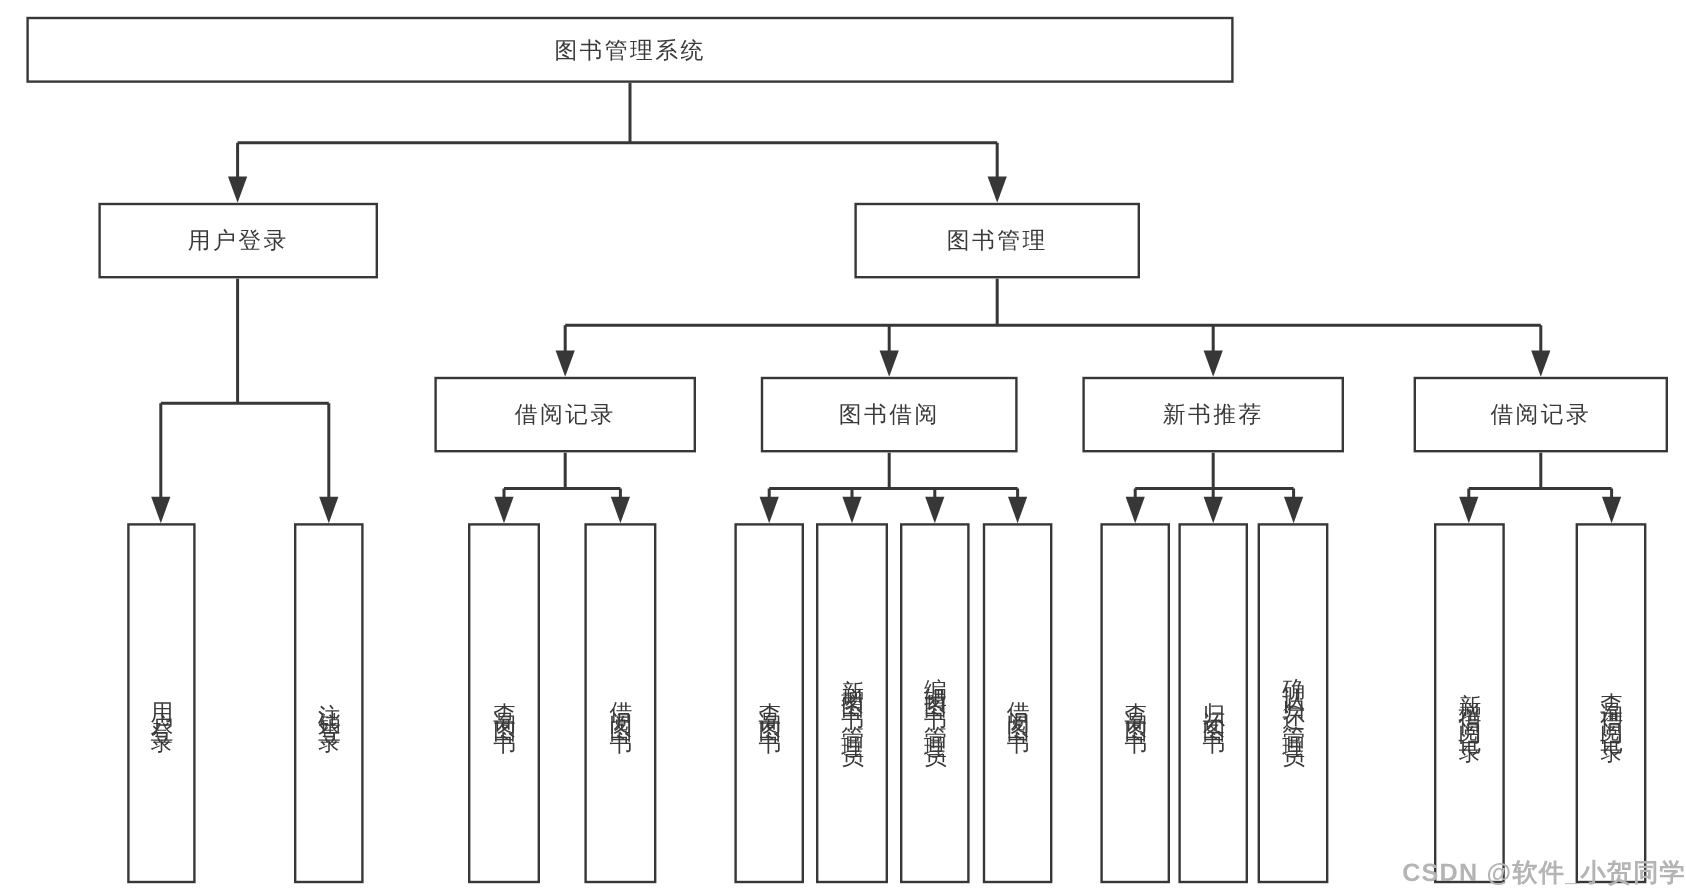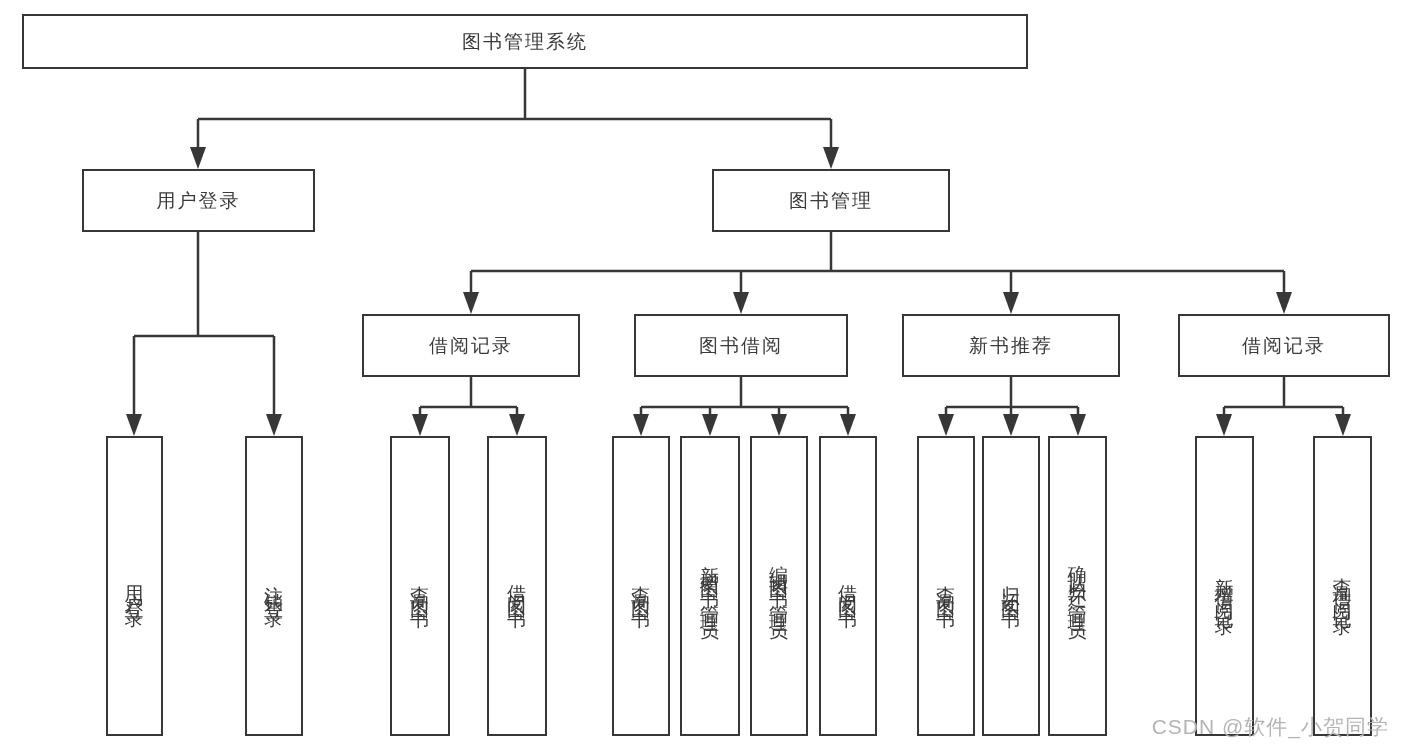--- a/index.html
+++ b/index.html
@@ -37,25 +37,26 @@
   }
   .vbox {
     writing-mode: vertical-rl;
     text-orientation: mixed;
     letter-spacing: 8px;
     line-height: 1;
     white-space: normal;
   }
   .watermark {
     position: absolute;
-    right: 16px;
+    right: 0;
     bottom: 6px;
     font-size: 21px;
     letter-spacing: 1px;
     color: var(--watermark-color, #b4b4b4);
+    font-weight: bold;
   }
 </style>
 </head>
 <body>
 
 <div class="stage">
 
   <svg class="connectors" viewBox="0 0 1405 747" xmlns="http://www.w3.org/2000/svg">
     <g stroke="#373737" stroke-width="2.5" fill="none">
 

